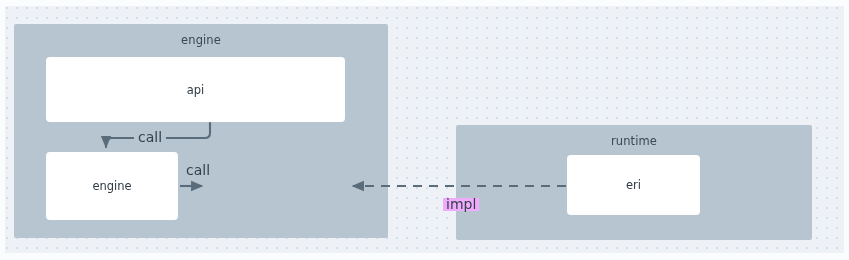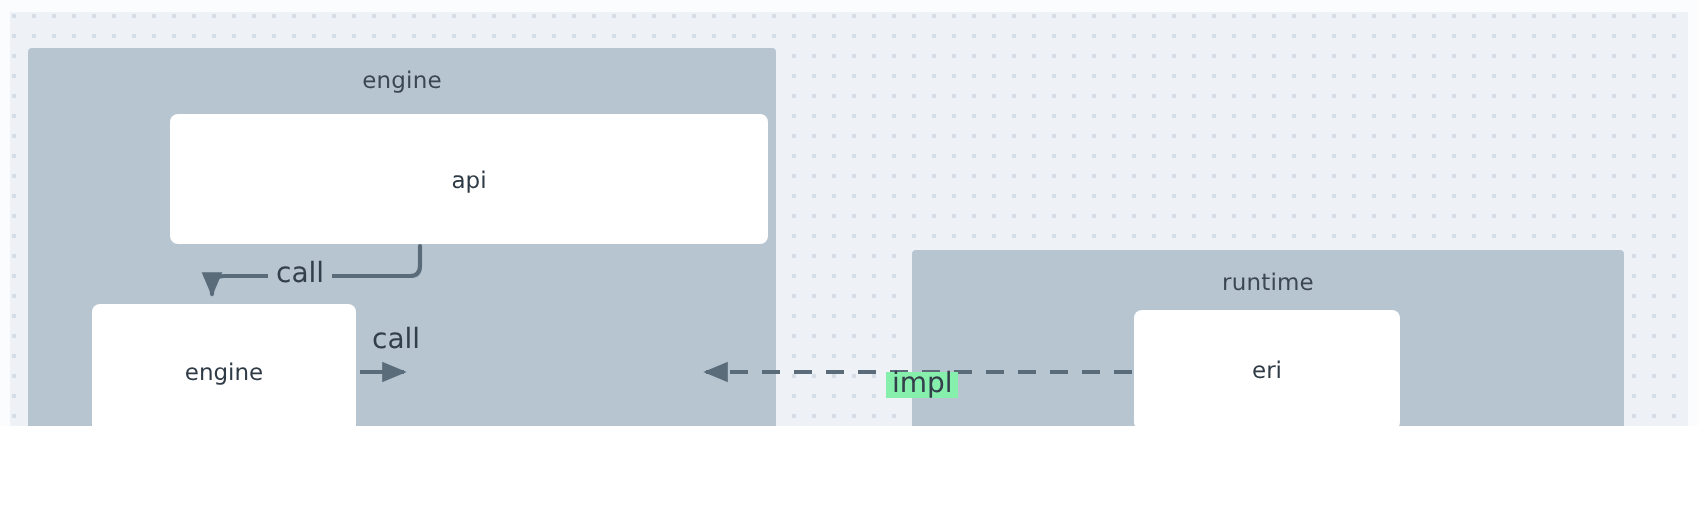--- a/index.html
+++ b/index.html
@@ -7,21 +7,21 @@
     padding: 0;
     background: #ffffff;
   }
   body {
     font-family: "DejaVu Sans", sans-serif;
   }
 
   .screenshot {
     position: relative;
     width: 849px;
-    height: 213px;
+    height: 260px;
     overflow: hidden;
     background: #ffffff;
     text-decoration: underline;
   }
 
   
   .canvas-frame {
     position: absolute;
     left: 0;
     top: 0;
@@ -92,21 +92,20 @@
     font-size: 11.5px;
     line-height: 16px;
     padding: 2px 6px;
   }
 
   #node-api {
     left: 46px;
     top: 57px;
     width: 299px;
     height: 65px;
-    margin-left: 39px;
   }
   #node-engine {
     left: 46px;
     top: 152px;
     width: 132px;
     height: 68px;
   }
   #node-eri {
     left: 210px;
     top: 152px;
@@ -145,22 +144,22 @@
     padding: 0 4px;
   }
   #label-call-engine {
     left: 183px;
     top: 164px;
     background: #b7c5d1;
     padding: 0 3px;
   }
   #label-impl {
     left: 443px;
-    top: 186px;
-    background: #86efac;
+    top: 198px;
+    background: #f0abfc;
     padding: 0 3px;
   }
 </style>
 </head>
 <body>
 
 <div class="screenshot">
   <div class="canvas-frame">
     <div class="canvas-grid"></div>
 

